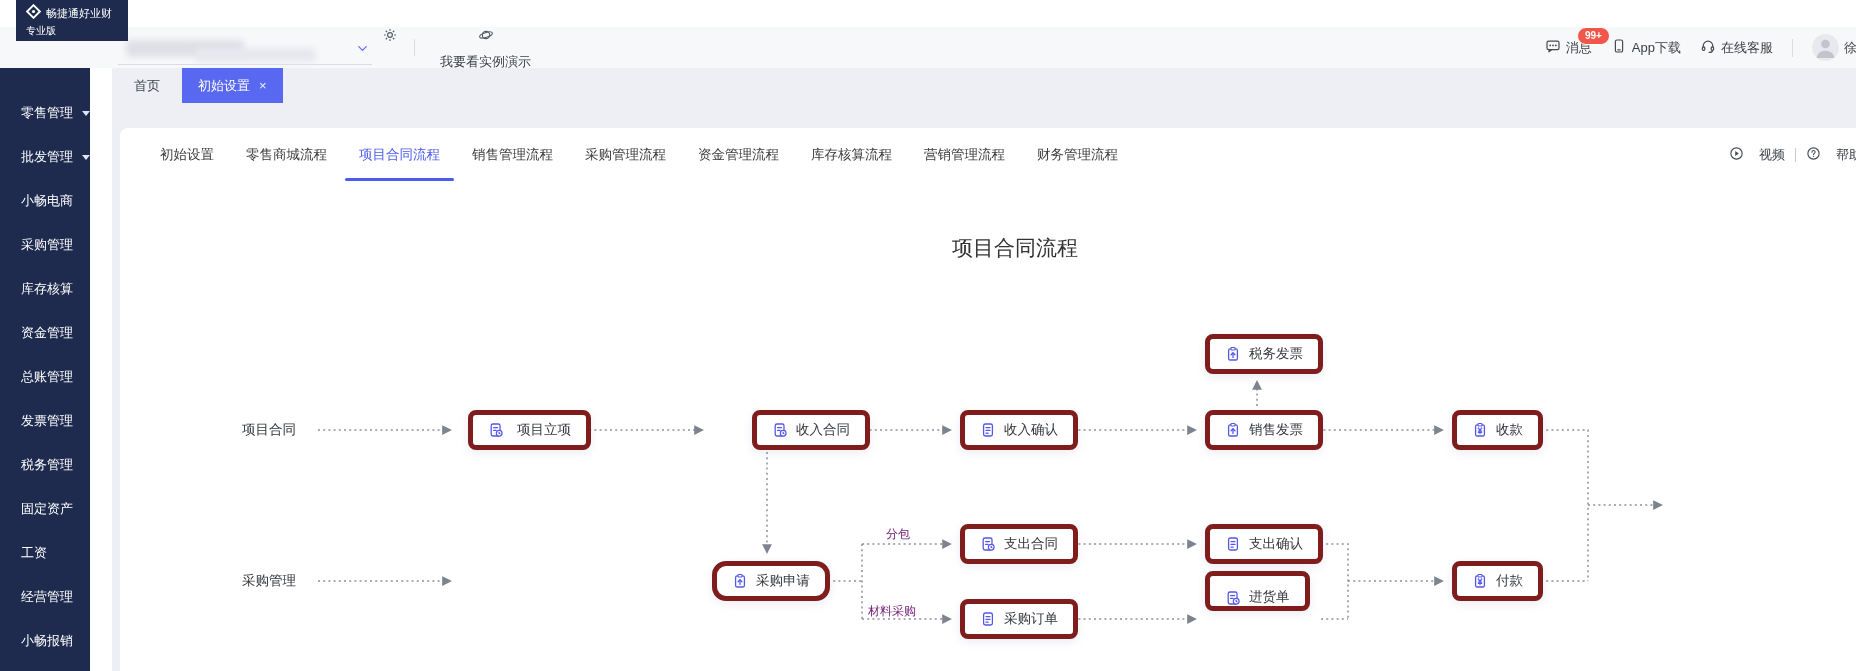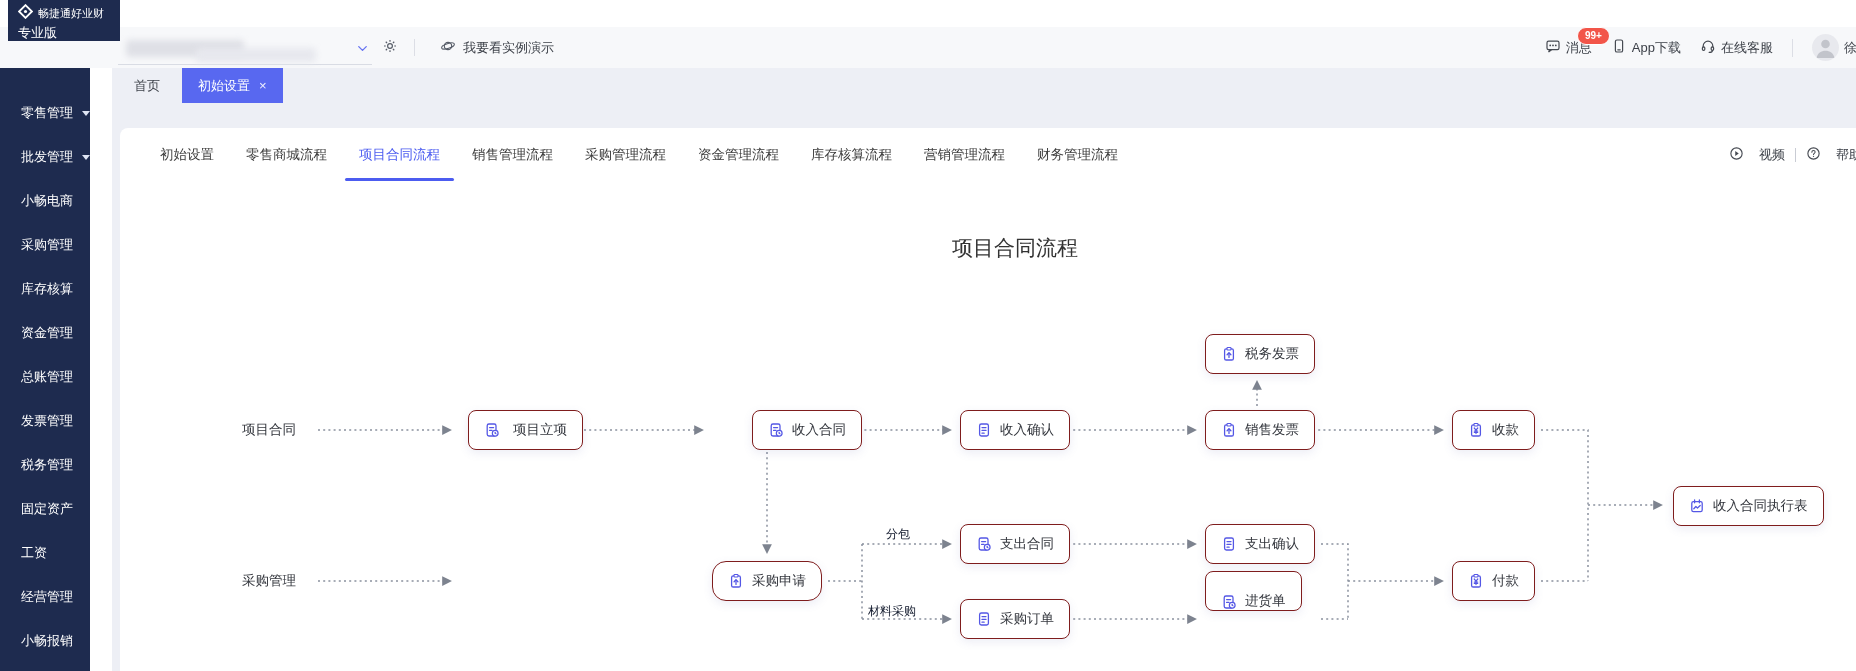--- a/index.html
+++ b/index.html
@@ -5,30 +5,30 @@
   * { box-sizing: border-box; margin: 0; padding: 0; }
   html,body { width:1856px; height:671px; overflow:hidden; }
   body { font-family:"Liberation Sans","DejaVu Sans",sans-serif; background:#fff; color:#333; }
   #app { position:relative; width:1856px; height:671px; overflow:hidden; background:#fff; }
 
   
   .topstrip { position:absolute; left:0; top:0; width:1856px; height:27px; background:#fff; }
 
   
   .header { position:absolute; left:0; top:27px; width:1856px; height:41px; background:#f7f8fa; }
-  .logo-block { position:absolute; left:8px; top:0; width:112px; height:41px; background:#1e2b4f; color:#fff; padding:4px 0 0 10px; overflow:hidden; }
+  .logo-block { position:absolute; left:16px; top:0; width:112px; height:41px; background:#1e2b4f; color:#fff; padding:4px 0 0 10px; overflow:hidden; }
   .logo-row { display:flex; align-items:center; gap:5px; }
   .brand-name { font-size:11px; white-space:nowrap; letter-spacing:0; }
-  .edition { font-size:13px; margin-top:1px; }
+  .edition { font-size:10px; margin-top:1px; }
   .org-select { position:absolute; left:118px; top:4px; width:254px; height:34px; border-bottom:1px solid #d9dce4; cursor:pointer; }
   .blur-blob { position:absolute; background:#dfe0e6; border-radius:4px; filter:blur(3px); }
   .blob1 { left:8px; top:9px; width:118px; height:17px; }
   .blob2 { left:78px; top:17px; width:120px; height:14px; background:#e7e8ee; }
   .org-chevron { position:absolute; right:2px; top:10px; }
-  .hd-icon-btn { position:absolute; top:0; height:41px; display:flex; align-items:center; cursor:pointer; }
+  .hd-icon-btn { position:absolute; top:0; height:41px; display:flex; align-items:center; cursor:pointer;flex-direction:column; }
   .gear-btn { left:382px; }
   .hd-divider { position:absolute; left:414px; top:12px; width:1px; height:17px; background:#dcdee5; }
   .demo-link { left:440px; gap:7px; font-size:13px; color:#3c4048; }
   .header-right { position:absolute; right:-14px; top:0; height:41px; display:flex; align-items:center; gap:19px; }
   .hr-item { display:flex; align-items:center; gap:5px; font-size:13px; color:#3c4048; cursor:pointer; position:relative; white-space:nowrap; }
   .badge { position:absolute; top:-11px; right:-18px; background:#f25549; color:#fff; font-size:10px; font-weight:bold; line-height:1; padding:3px 7px; border-radius:9px; border:1px solid #fff; }
   .vdiv { width:1px; height:18px; background:#dcdee5; }
   .avatar { width:27px; height:27px; border-radius:50%; background:#e8e9ee; display:flex; align-items:center; justify-content:center; overflow:hidden; }
   .username { font-size:13px; color:#3c4048; }
 
@@ -50,22 +50,22 @@
   .ctab { font-size:13.5px; color:#3c3c3c; cursor:pointer; height:53px; display:flex; align-items:center; position:relative; white-space:nowrap; }
   .ctab.active { color:#4c5cf0; }
   .ctab.active::after { content:""; position:absolute; left:-14px; right:-14px; bottom:0; height:3px; background:#4c5cf0; border-radius:2px; }
   .video-help { position:absolute; right:-6px; top:128px; height:53px; display:flex; align-items:center; gap:7px; font-size:13px; color:#3c4048; }
   .vh-btn { display:flex; align-items:center; gap:15px; cursor:pointer; white-space:nowrap; }
   .vh-div { width:1px; height:14px; background:#c9ccd4; margin:0 3px; }
 
   
   .diagram-title { position:absolute; left:1015px; top:234px; transform:translateX(-50%); font-size:21px; color:#333; font-weight:400; white-space:nowrap; }
   .lane-label { position:absolute; font-size:13.5px; color:#33363d; white-space:nowrap; }
-  .edge-label { position:absolute; font-size:12px; color:#0f172a; white-space:nowrap; background:#fff; padding:0 2px;text-align:right; }
-  .node { position:absolute; height:40px; background:#fff; border:1px solid #7f1d1d; border-radius:8px; display:flex; align-items:center; gap:8px; padding:0 15px; font-size:13.5px; color:#33363d; box-shadow:0 3px 10px rgba(100,110,170,.12); cursor:pointer; white-space:nowrap; z-index:2; }
+  .edge-label { position:absolute; font-size:12px; color:#701a75; white-space:nowrap; background:#fff; padding:0 2px;text-align:right; }
+  .node { position:absolute; height:40px; background:#fff; border:5px solid #7f1d1d; border-radius:8px; display:flex; align-items:center; gap:8px; padding:0 15px; font-size:13.5px; color:#33363d; box-shadow:0 3px 10px rgba(100,110,170,.12); cursor:pointer; white-space:nowrap; z-index:2; }
   .node svg { flex:0 0 auto; }
   #connectors { position:absolute; left:0; top:0; z-index:1; pointer-events:none; }
   .icon16 { width:16px; height:16px; }
 </style>
 </head>
 <body>
 
 <div id="app">
 
   <svg width="0" height="0" style="position:absolute">
@@ -368,26 +368,20 @@
         <use href="#ic-doc-up"></use>
       </svg>
     <span>销售发票</span>
   </div>
   <div class="node" style="left:1452px;top:410px;">
     <svg class="icon16">
         <use href="#ic-doc-yen"></use>
       </svg>
     <span>收款</span>
   </div>
-  <div class="node" style="left:1673px;top:486px;">
-    <svg class="icon16">
-        <use href="#ic-calendar"></use>
-      </svg>
-    <span>收入合同执行表</span>
-  </div>
   <div class="node" style="left:960px;top:524px;">
     <svg class="icon16">
         <use href="#ic-doc-badge"></use>
       </svg>
     <span>支出合同</span>
   </div>
   <div class="node" style="left:1205px;top:524px;">
     <svg class="icon16">
         <use href="#ic-doc"></use>
       </svg>

